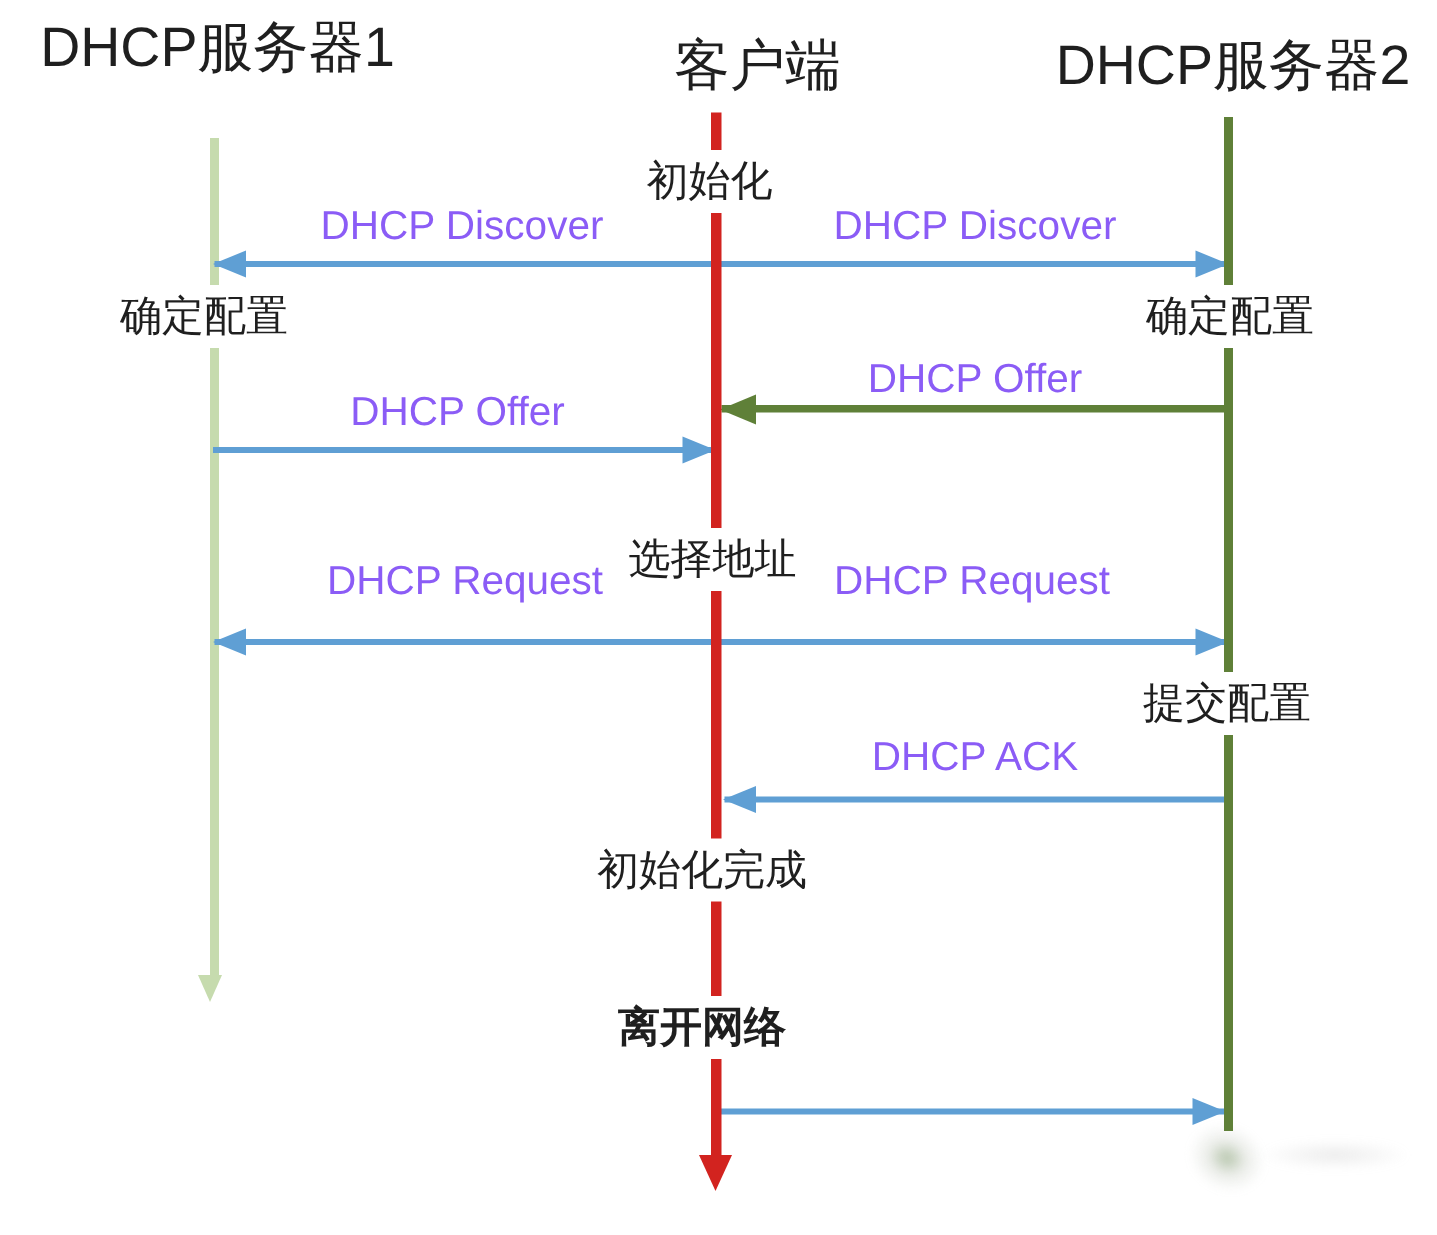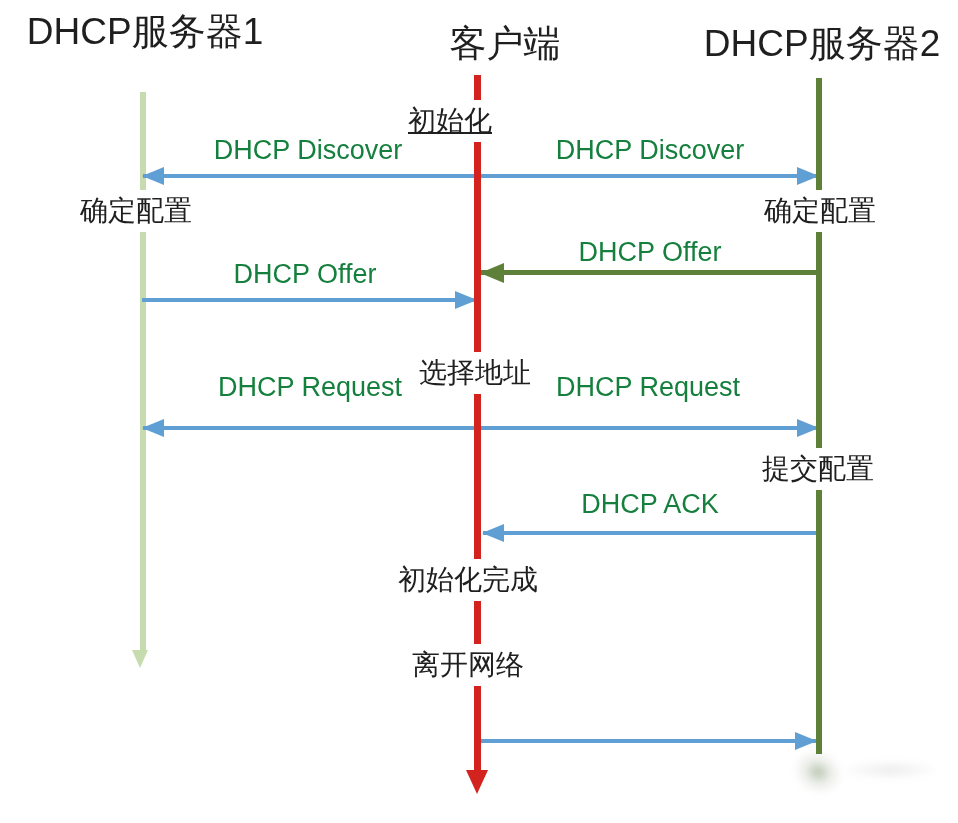--- a/index.html
+++ b/index.html
@@ -20,21 +20,21 @@
   .hd-red{left:466px;top:770px;border-top:24px solid #d2231f;z-index:2;}
   .arrow{position:absolute;height:4px;background:#5f9fd4;z-index:1;}
   .arrow.green{background:#5f8038;height:5px;}
   .head{position:absolute;width:0;height:0;top:50%;
     border-top:9px solid transparent;border-bottom:9px solid transparent;}
   .head-left{left:0;transform:translate(-1px,-50%);border-right:22px solid #5f9fd4;}
   .head-right{right:0;transform:translate(1px,-50%);border-left:22px solid #5f9fd4;}
   .green .head-left{border-right:24px solid #5f8038;border-top-width:10px;border-bottom-width:10px;}
   .msg-label{
     position:absolute;transform:translateX(-50%);white-space:nowrap;
-    font-size:27px;line-height:32px;color:#15803d;z-index:3;
+    font-size:27px;line-height:32px;color:#8b5cf6;z-index:3;
   }
   .state-label{
     position:absolute;transform:translateX(-50%);white-space:nowrap;
     font-size:28px;line-height:34px;color:#1f1f1f;background:#ffffff;
     padding:4px 6px;z-index:3;
   }
   .smudge{
     position:absolute;left:792px;top:750px;width:52px;height:44px;border-radius:50%;
     background:radial-gradient(closest-side,rgba(110,140,90,0.50),rgba(150,160,140,0.18),rgba(255,255,255,0));
     filter:blur(3px);transform:rotate(25deg);z-index:0;
@@ -84,21 +84,21 @@
   </div>
 
   <div class="msg-label" style="left:308px;top:134px;">DHCP Discover</div>
   <div class="msg-label" style="left:650px;top:134px;">DHCP Discover</div>
   <div class="msg-label" style="left:650px;top:236px;">DHCP Offer</div>
   <div class="msg-label" style="left:305px;top:258px;">DHCP Offer</div>
   <div class="msg-label" style="left:310px;top:371px;">DHCP Request</div>
   <div class="msg-label" style="left:648px;top:371px;">DHCP Request</div>
   <div class="msg-label" style="left:650px;top:488px;">DHCP ACK</div>
 
-  <div class="state-label" style="left:450px;top:100px;text-decoration:underline;">初始化</div>
+  <div class="state-label" style="left:473px;top:100px;">初始化</div>
   <div class="state-label" style="left:136px;top:190px;">确定配置</div>
   <div class="state-label" style="left:820px;top:190px;">确定配置</div>
   <div class="state-label" style="left:475px;top:316px;margin-top:36px;">选择地址</div>
   <div class="state-label" style="left:818px;top:448px;">提交配置</div>
   <div class="state-label" style="left:468px;top:559px;">初始化完成</div>
-  <div class="state-label" style="left:468px;top:644px;">离开网络</div>
+  <div class="state-label" style="left:468px;top:664px;font-weight:bold;">离开网络</div>
 
 </div>
 
 </body></html>

